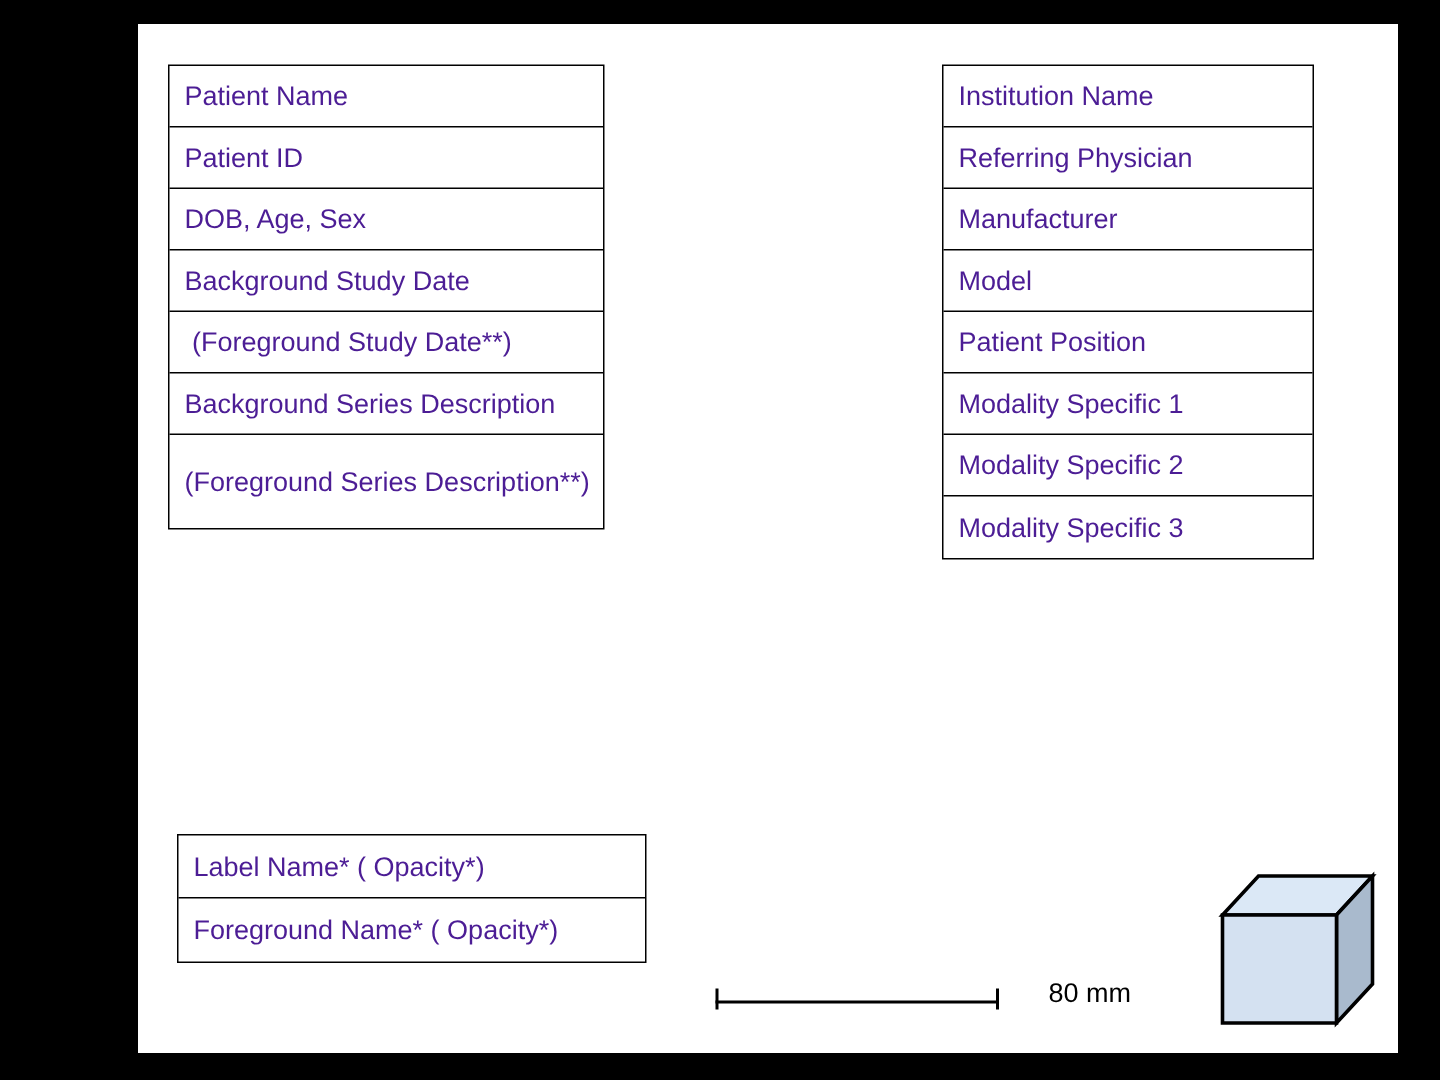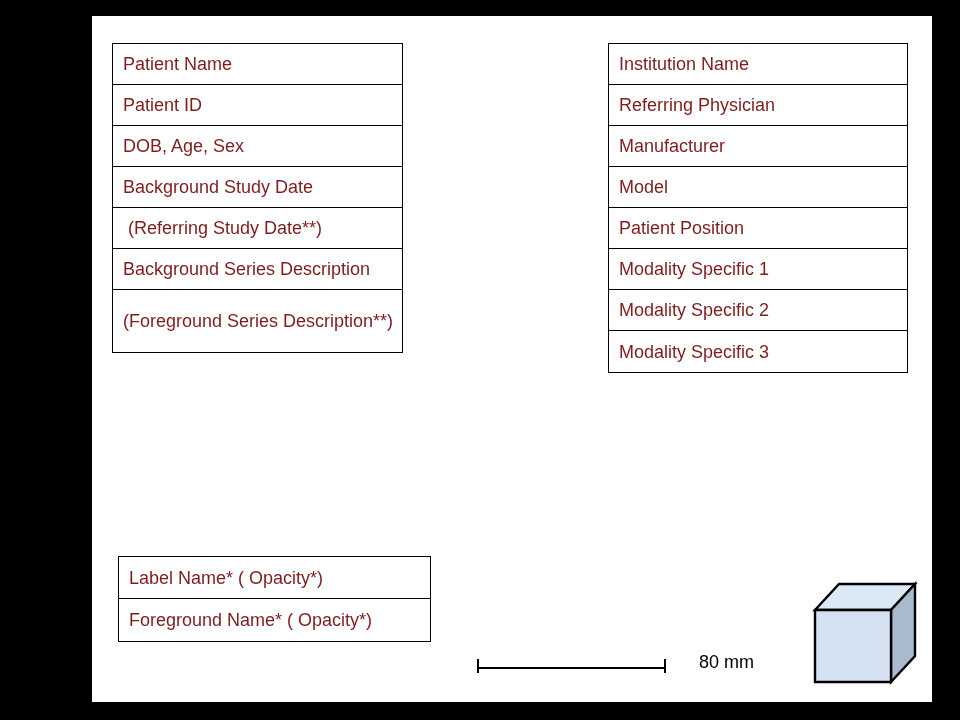--- a/index.html
+++ b/index.html
@@ -33,30 +33,30 @@
   }
   .fieldtable .cell {
     box-sizing: border-box;
     border-bottom: 1.5px solid #000000;
     display: flex;
     align-items: center;
     padding-left: 10px;
     padding-right: 8px;
     font-size: 18px;
     line-height: 22px;
-    color: #7f1d1d;
+    color: #4c1d95;
     white-space: pre-wrap;
   }
   .fieldtable .cell:last-child {
     border-bottom: none;
   }
   .t-left   { left: 20px;  top: 27px;  width: 291px; }
   .t-left .cell { height: 41px; }
   .t-left .cell.tall { height: 62px; }
-  .t-right  { left: 516px; top: 27px;  width: 300px; }
+  .t-right  { left: 536px; top: 27px;  width: 248px; }
   .t-right .cell { height: 41px; }
   .t-legend { left: 26px;  top: 540px; width: 313px; }
   .t-legend .cell { height: 42px; }
 
   .scalebar {
     position: absolute;
     left: 385px;
     top: 643px;
     width: 189px;
     height: 14px;
@@ -99,21 +99,21 @@
 <body>
 
 <div class="stage">
   <div class="canvas">
 
     <div class="fieldtable t-left">
       <div class="cell">Patient Name</div>
       <div class="cell">Patient ID</div>
       <div class="cell">DOB, Age, Sex</div>
       <div class="cell">Background Study Date</div>
-      <div class="cell"> (Referring Study Date**)</div>
+      <div class="cell"> (Foreground Study Date**)</div>
       <div class="cell">Background Series Description</div>
       <div class="cell tall">(Foreground Series Description**)</div>
     </div>
 
     <div class="fieldtable t-right">
       <div class="cell">Institution Name</div>
       <div class="cell">Referring Physician</div>
       <div class="cell">Manufacturer</div>
       <div class="cell">Model</div>
       <div class="cell">Patient Position</div>

